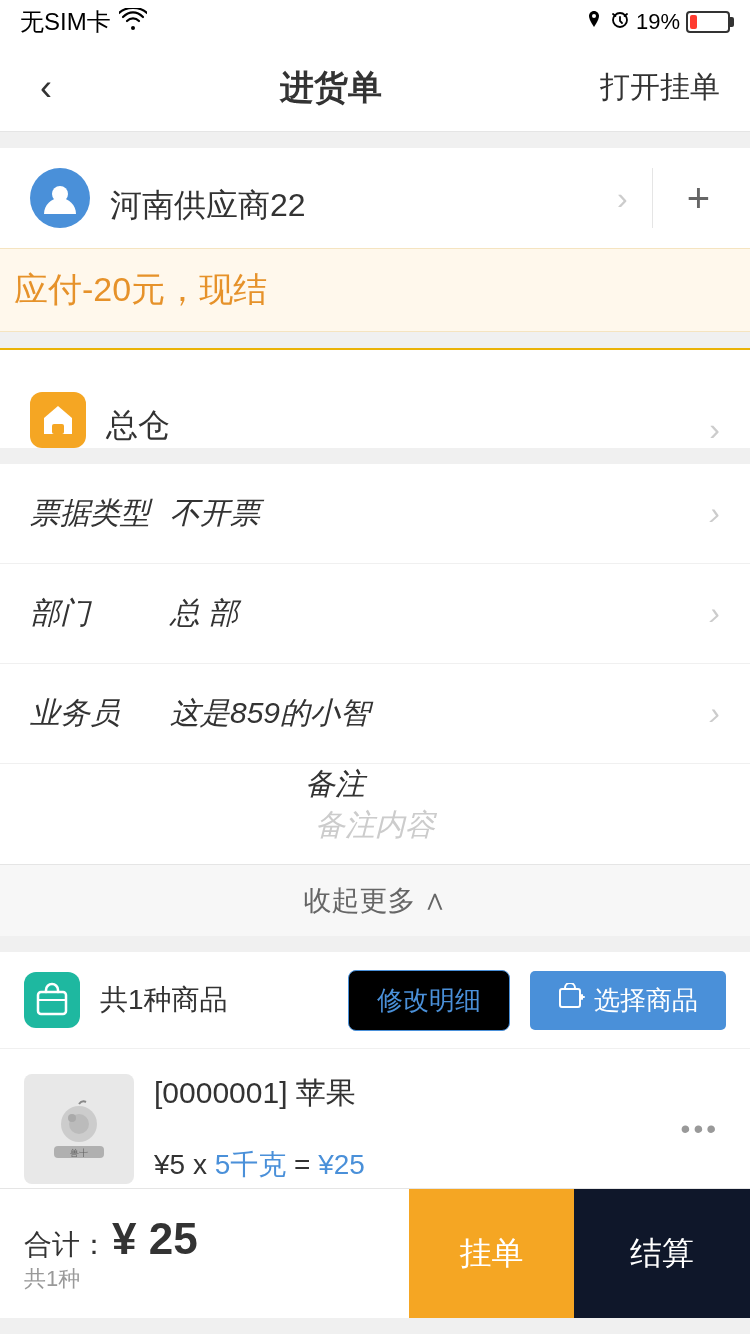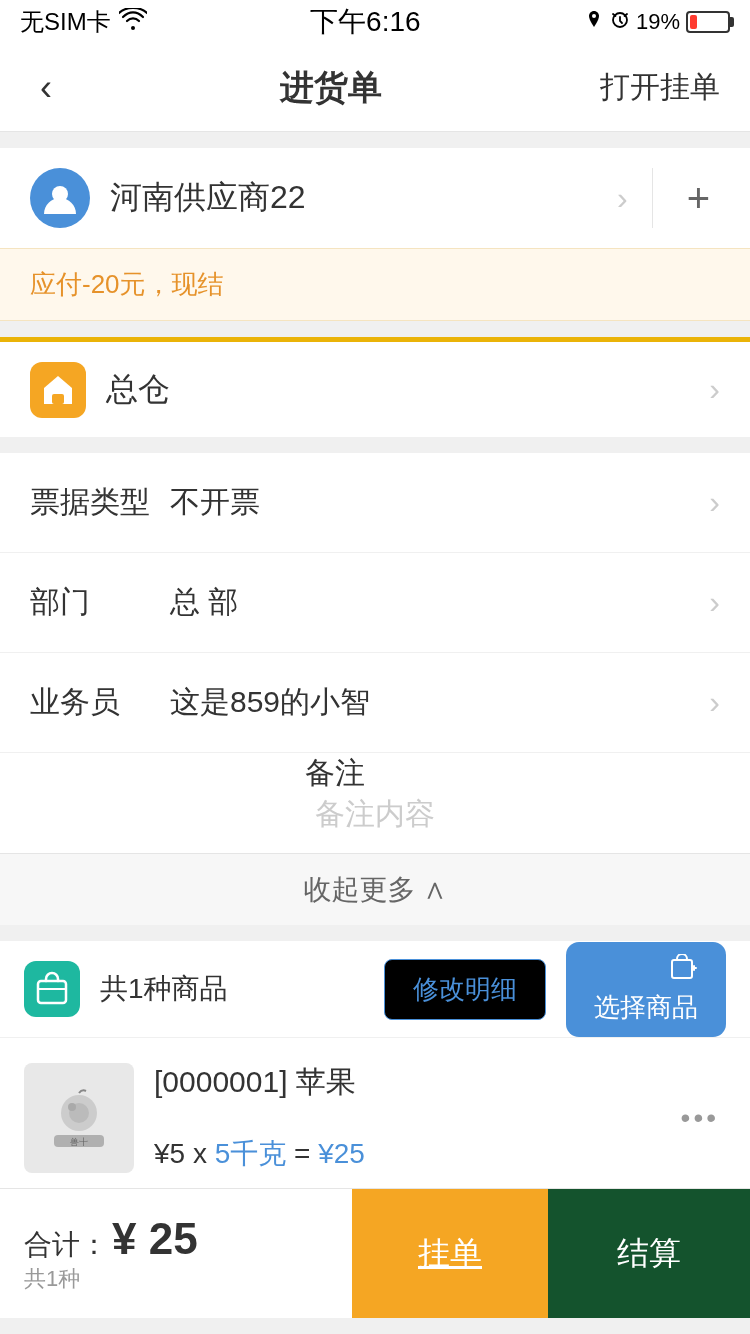--- a/index.html
+++ b/index.html
@@ -75,21 +75,21 @@
     
     .supplier-row {
       display: flex;
       align-items: center;
       padding: 0 30px;
       height: 100px;
       background: #fff;
     }
     .supplier-left {
       display: flex;
-      align-items: center;
+      align-items: flex-end;
       flex: 1;
       gap: 20px;
     }
     .supplier-avatar {
       width: 60px;
       height: 60px;
       border-radius: 50%;
       background: #4a90d9;
       display: flex;
       align-items: center;
@@ -97,35 +97,35 @@
     }
     .supplier-avatar svg { width: 40px; height: 40px; }
     .supplier-name { font-size: 32px; color: #333; }
     .chevron { color: #ccc; font-size: 32px; margin-left: auto; }
     .divider-v { width: 1px; height: 60px; background: #e5e5e5; margin: 0 24px; }
     .plus-btn { font-size: 40px; color: #666; padding: 10px; }
 
     
     .notice-bar {
       background: #fff8ec;
-      padding: 18px 30px;
-      font-size: 26px;
+      padding: 18px 14px;
+      font-size: 34px;
       color: #e6922a;
       border-top: 1px solid #f5e4c0;
       border-bottom: 1px solid #f5e4c0;
     }
 
     
     .warehouse-row {
       display: flex;
-      align-items: center;
+      align-items: flex-end;
       padding: 0 30px;
       height: 100px;
       background: #fff;
-      border-top: 5px solid #eab308;
+      border-top: 2px solid #eab308;
     }
     .warehouse-icon {
       width: 56px;
       height: 56px;
       border-radius: 12px;
       background: #f5a623;
       display: flex;
       align-items: center;
       justify-content: center;
       margin-right: 20px;
@@ -133,20 +133,21 @@
     .warehouse-name { font-size: 32px; color: #333; flex: 1; }
 
     
     .form-row {
       display: flex;
       align-items: center;
       padding: 0 30px;
       height: 100px;
       background: #fff;
       border-bottom: 1px solid #f0f0f0;
+      font-style: italic;
     }
     .form-label {
       font-size: 30px;
       color: #333;
       width: 140px;
       flex-shrink: 0;
     }
     .form-value {
       flex: 1;
       font-size: 30px;
@@ -197,28 +198,27 @@
       background: #000000;
       border-radius: 8px;
       padding: 12px 28px;
       font-size: 26px;
       cursor: pointer;
     }
     .btn-primary {
       background: #4a90d9;
       color: #fff;
       border: none;
-      border-radius: 13px;
+      border-radius: 5px;
       padding: 12px 28px;
       font-size: 26px;
       cursor: pointer;
       display: flex;
-      align-items: flex-end;
+      align-items: flex-start;
       gap: 8px;
-      flex-direction: column;
     }
 
     
     .product-item {
       background: #fff;
       display: flex;
       align-items: center;
       padding: 24px 24px;
       gap: 20px;
       border-top: 1px solid #f0f0f0;
@@ -262,34 +262,33 @@
       display: flex;
       flex-direction: column;
       justify-content: center;
       padding: 0 24px;
     }
     .total-label { font-size: 28px; color: #333; }
     .total-amount { font-size: 44px; font-weight: 600; color: #333; }
     .total-count { font-size: 22px; color: #999; }
     .bottom-actions { display: flex; }
     .btn-hang {
-      width: 196px;
+      width: 165px;
       background: #f5a623;
       color: #fff;
       border: none;
       font-size: 32px;
       cursor: pointer;
       display: flex;
       align-items: center;
       justify-content: center;
-      text-decoration: underline;
     }
     .btn-checkout {
-      width: 202px;
-      background: #14532d;
+      width: 176px;
+      background: #0f172a;
       color: #fff;
       border: none;
       font-size: 32px;
       cursor: pointer;
       display: flex;
       align-items: center;
       justify-content: center;
     }
   </style>
 </head>
@@ -300,21 +299,20 @@
     <span>无SIM卡</span>
     <span>
       <svg width="28" height="22" viewBox="0 0 28 22" fill="none">
         <path d="M14 18a2 2 0 1 1 0 4 2 2 0 0 1 0-4z" fill="#000"></path>
         <path d="M8 13c1.6-1.6 3.8-2.6 6-2.6s4.4 1 6 2.6" stroke="#000" stroke-width="2.2" fill="none" stroke-linecap="round"></path>
         <path d="M4 9C6.8 6.2 10.2 4.4 14 4.4s7.2 1.8 10 4.6" stroke="#000" stroke-width="2.2" fill="none" stroke-linecap="round"></path>
         <path d="M0 5C3.8 1.2 8.6 0 14 0s10.2 1.2 14 5" stroke="#000" stroke-width="2.2" fill="none" stroke-linecap="round"></path>
       </svg>
     </span>
   </div>
-  <div class="status-center">下午6:16</div>
   <div class="status-right">
     <span>
       <svg width="20" height="20" viewBox="0 0 20 20" fill="none">
         <path d="M10 2C7 2 5 4.5 5 7c0 4 5 11 5 11s5-7 5-11c0-2.5-2-5-5-5z" fill="#000"></path>
         <circle cx="10" cy="7" r="2" fill="#fff"></circle>
       </svg>
     </span>
     <span>
       <svg width="20" height="20" viewBox="0 0 20 20" fill="none">
         <circle cx="10" cy="11" r="7" stroke="#000" stroke-width="1.8"></circle>

